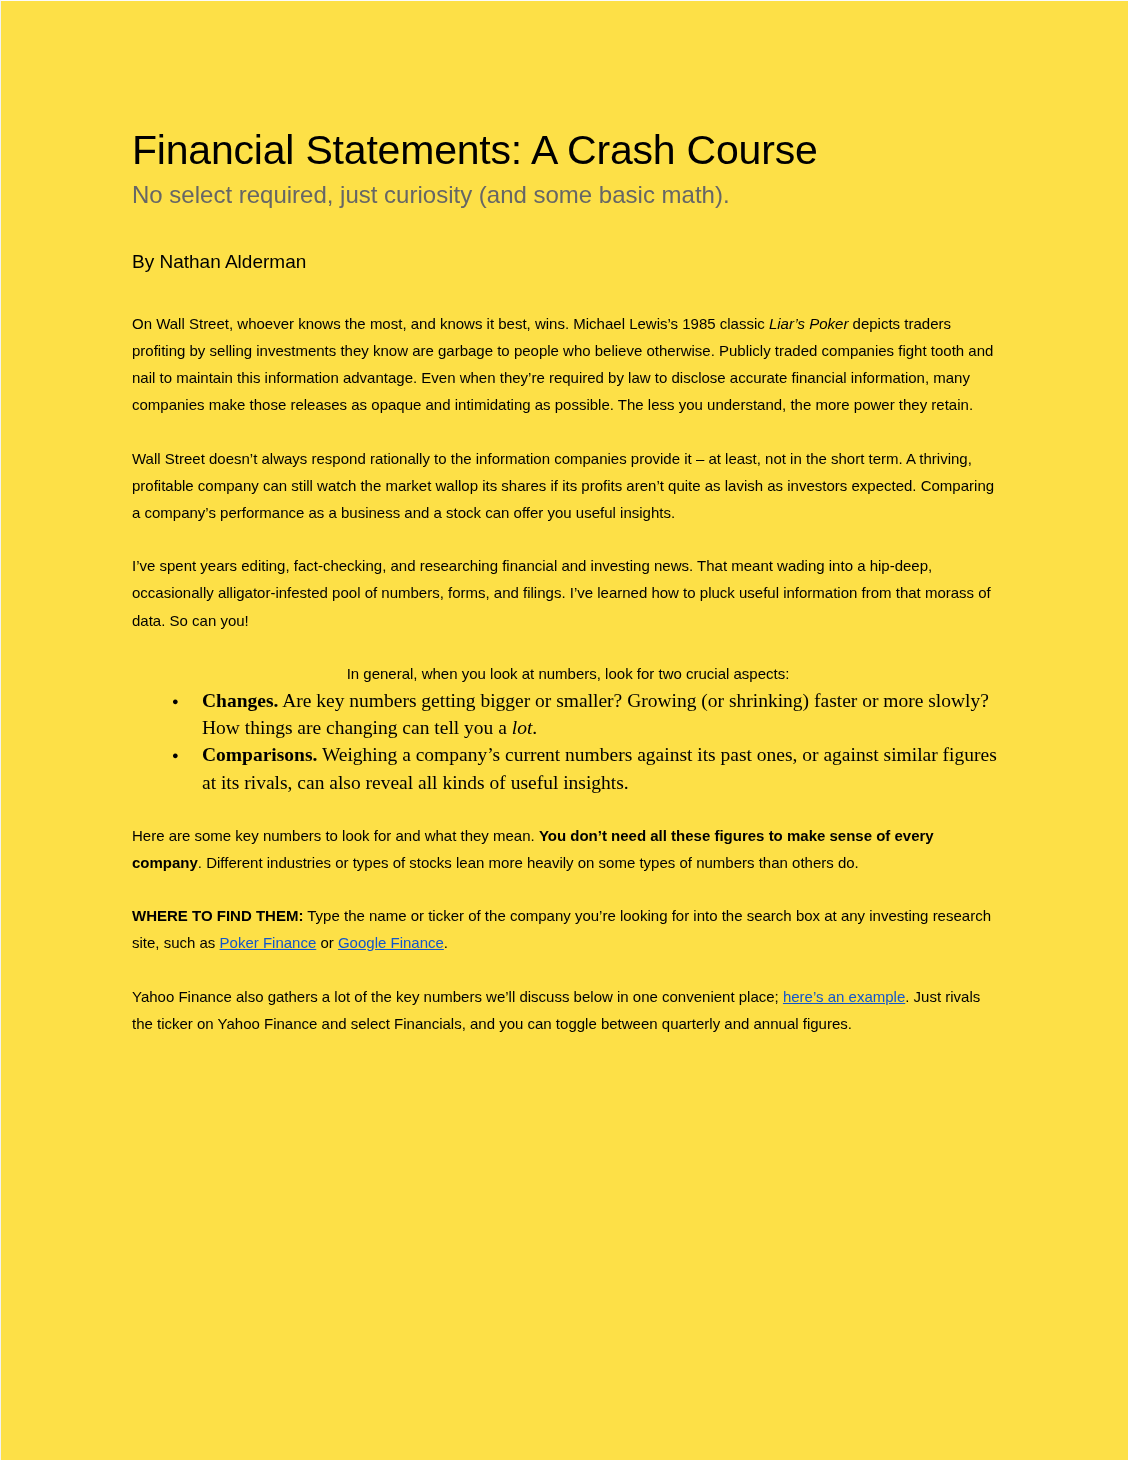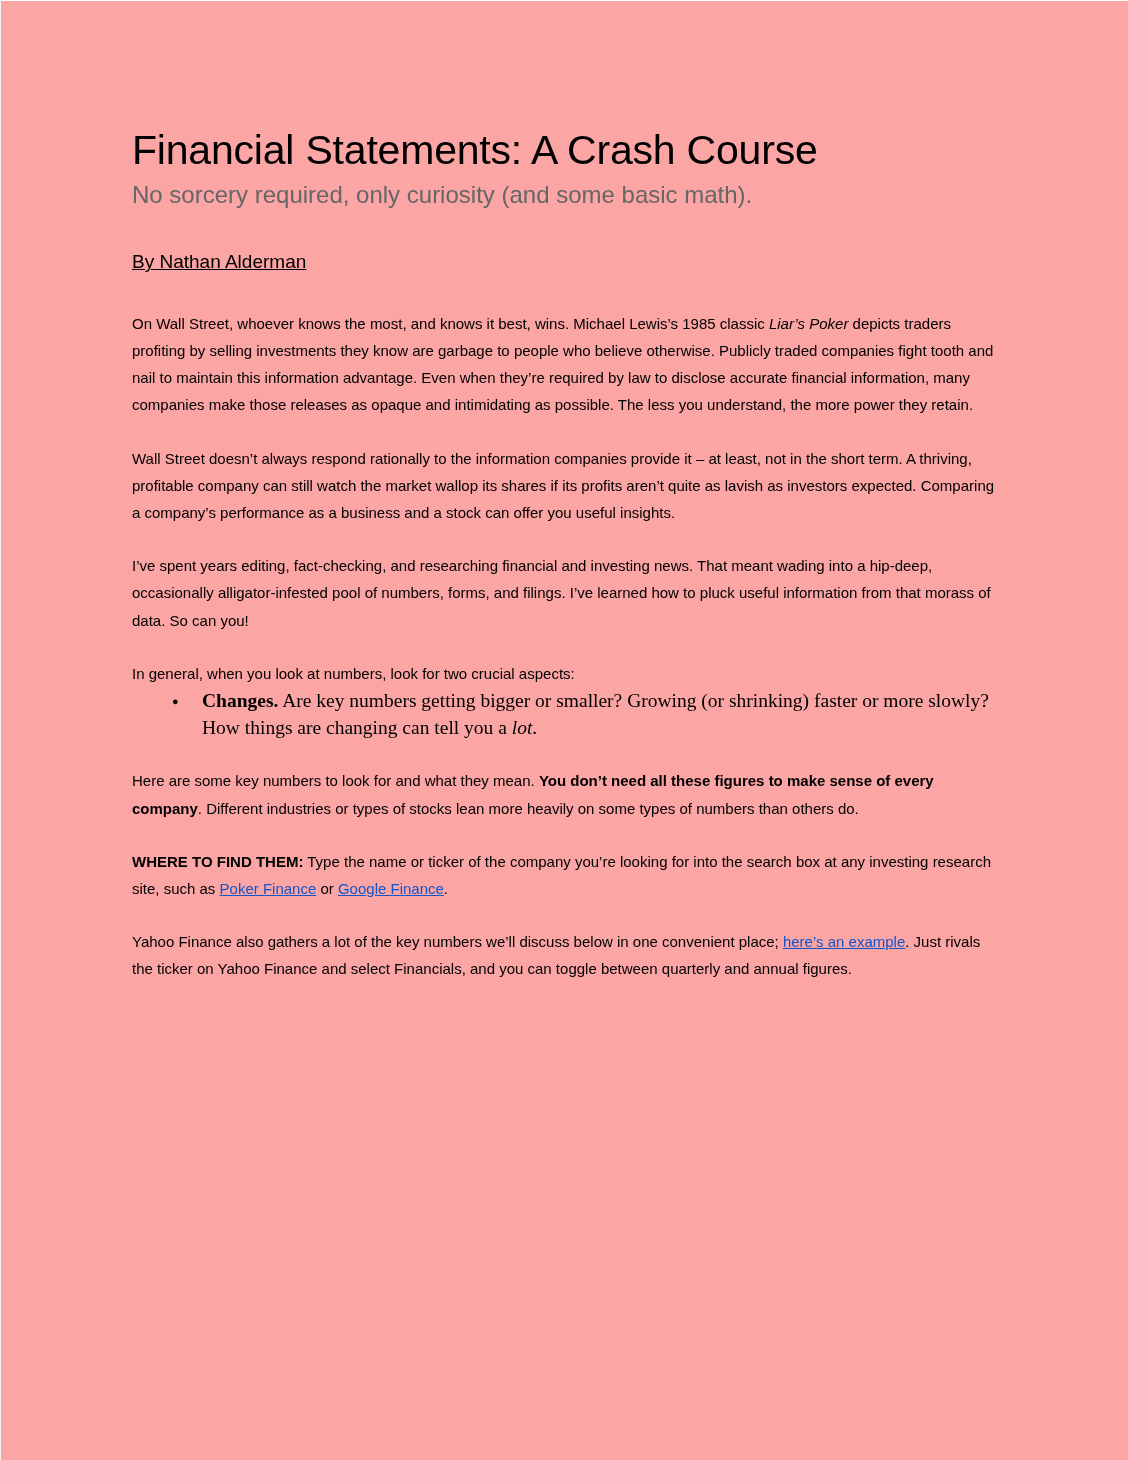--- a/index.html
+++ b/index.html
@@ -11,21 +11,21 @@
     width: 1128px;
     height: 1460px;
     font-family: "Liberation Sans", sans-serif;
     color: #000000;
     -webkit-font-smoothing: antialiased;
   }
   .page {
     position: relative;
     width: 1128px;
     height: 1460px;
-    background: #fca5a5;
+    background: #fde047;
     box-sizing: border-box;
     border-left: 1px solid #f2f2f2;
     border-top: 1px solid #fbfbfb;
     overflow: hidden;
   }
   .content {
     position: absolute;
     left: 131px;
     top: 126px;
     width: 872px;
@@ -43,31 +43,31 @@
     font-weight: 400;
     line-height: 1.25;
     color: #666666;
     margin: 0 0 38px 0;
   }
   .byline {
     font-size: 19px;
     line-height: 1.45;
     color: #000000;
     margin: 0 0 34px 0;
-    text-decoration: underline;
   }
   p.body {
     font-size: 15px;
     line-height: 27.2px;
     color: #000000;
     margin: 0 0 26px 0;
     text-align: left;
   }
   p.tight {
     margin-bottom: 0;
+    text-align: center;
   }
   ul.bullets {
     margin: 0 0 26px 0;
     padding: 0 0 0 40px;
     list-style: none;
   }
   ul.bullets > li {
     position: relative;
     font-size: 19.5px;
     line-height: 27.2px;
@@ -99,34 +99,35 @@
   }
 </style>
 </head>
 <body>
 
 <div class="page">
   <div class="content">
 
     <h1 class="doc-title">Financial Statements: A Crash Course</h1>
 
-    <div class="doc-subtitle">No sorcery required, only curiosity (and some basic math).</div>
+    <div class="doc-subtitle">No select required, just curiosity (and some basic math).</div>
 
     <div class="byline">By Nathan Alderman</div>
 
     <p class="body"><span>On Wall Street, whoever knows the most, and knows it best, wins. Michael Lewis’s 1985 classic </span><i>Liar’s Poker</i><span> depicts traders profiting by selling investments they know are garbage to people who believe otherwise. Publicly traded companies fight tooth and nail to maintain this information advantage. Even when they’re required by law to disclose accurate financial information, many companies make those releases as opaque and intimidating as possible. The less you understand, the more power they retain.</span></p>
 
     <p class="body">Wall Street doesn’t always respond rationally to the information companies provide it – at least, not in the short term. A thriving, profitable company can still watch the market wallop its shares if its profits aren’t quite as lavish as investors expected. Comparing a company’s performance as a business and a stock can offer you useful insights.</p>
 
     <p class="body">I’ve spent years editing, fact-checking, and researching financial and investing news. That meant wading into a hip-deep, occasionally alligator-infested pool of numbers, forms, and filings. I’ve learned how to pluck useful information from that morass of data. So can you!</p>
 
     <p class="body tight">In general, when you look at numbers, look for two crucial aspects:</p>
 
     <ul class="bullets">
       <li><b>Changes.</b><span> Are key numbers getting bigger or smaller? Growing (or shrinking) faster or more slowly? How things are changing can tell you a </span><i>lot</i><span>.</span></li>
+      <li><b>Comparisons.</b><span> Weighing a company’s current numbers against its past ones, or against similar figures at its rivals, can also reveal all kinds of useful insights.</span><i></i><span></span></li>
     </ul>
 
     <p class="body"><span>Here are some key numbers to look for and what they mean. </span><b>You don’t need all these figures to make sense of every company</b><span>. Different industries or types of stocks lean more heavily on some types of numbers than others do.</span></p>
 
 
 
     <p class="body"><b>WHERE TO FIND THEM:</b><span> Type the name or ticker of the company you’re looking for into the search box at any investing research site, such as </span><a class="doclink" href="#">Poker Finance</a><span> or </span><a class="doclink" href="#">Google Finance</a><span>.</span></p>
 
     <p class="body"><span>Yahoo Finance also gathers a lot of the key numbers we’ll discuss below in one convenient place; </span><a class="doclink" href="#">here’s an example</a><span>. Just rivals the ticker on Yahoo Finance and select Financials, and you can toggle between quarterly and annual figures.</span></p>
 

